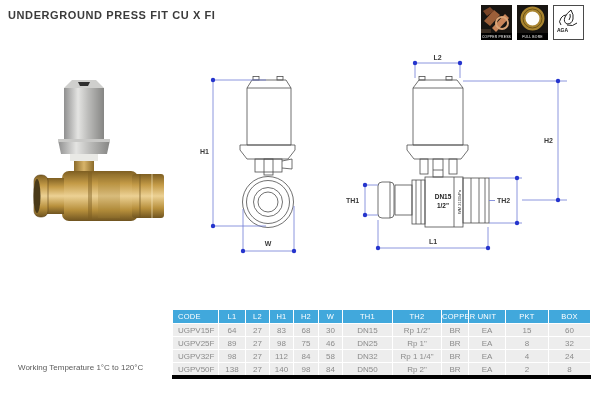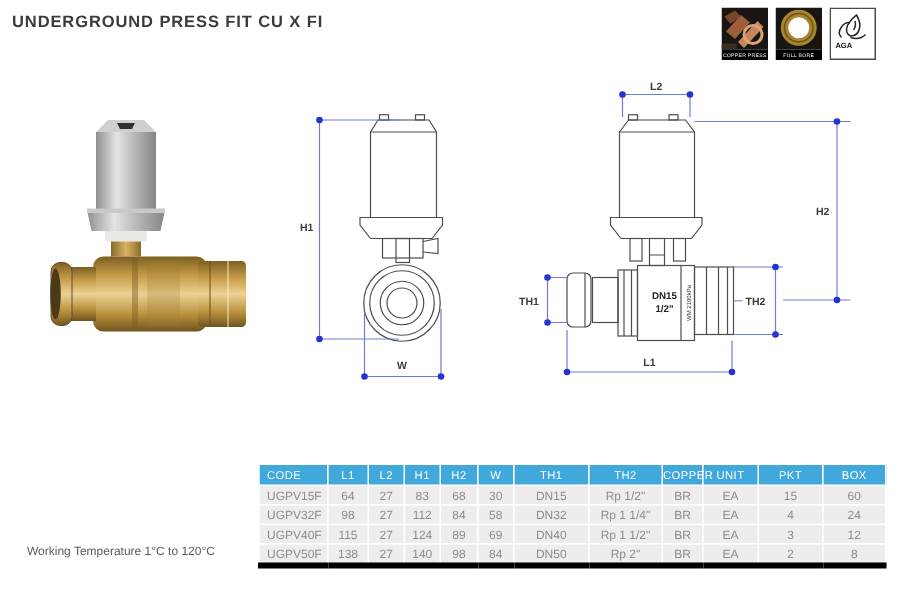--- a/index.html
+++ b/index.html
@@ -247,48 +247,48 @@
           <td>68</td>
           <td>30</td>
           <td>DN15</td>
           <td>Rp 1/2"</td>
           <td>BR</td>
           <td>EA</td>
           <td>15</td>
           <td>60</td>
         </tr>
         <tr>
+          <td>UGPV25F</td>
+          <td>89</td>
+          <td>27</td>
+          <td>98</td>
+          <td>75</td>
+          <td>46</td>
+          <td>DN25</td>
+          <td>Rp 1"</td>
+          <td>BR</td>
+          <td>EA</td>
+          <td>8</td>
+          <td>32</td>
+        </tr>
+        <tr>
           <td>UGPV32F</td>
           <td>98</td>
           <td>27</td>
           <td>112</td>
           <td>84</td>
           <td>58</td>
           <td>DN32</td>
           <td>Rp 1 1/4"</td>
           <td>BR</td>
           <td>EA</td>
           <td>4</td>
           <td>24</td>
         </tr>
         <tr>
-          <td>UGPV40F</td>
-          <td>115</td>
-          <td>27</td>
-          <td>124</td>
-          <td>89</td>
-          <td>69</td>
-          <td>DN40</td>
-          <td>Rp 1 1/2"</td>
-          <td>BR</td>
-          <td>EA</td>
-          <td>3</td>
-          <td>12</td>
-        </tr>
-        <tr>
           <td>UGPV50F</td>
           <td>138</td>
           <td>27</td>
           <td>140</td>
           <td>98</td>
           <td>84</td>
           <td>DN50</td>
           <td>Rp 2"</td>
           <td>BR</td>
           <td>EA</td>

